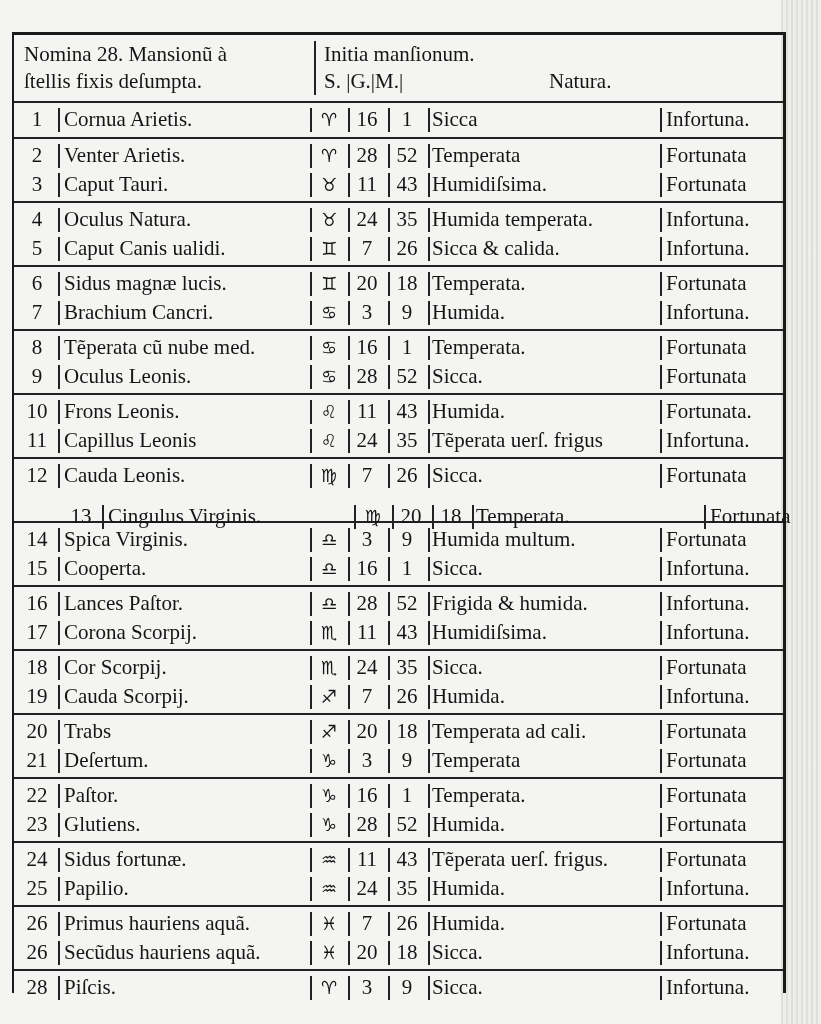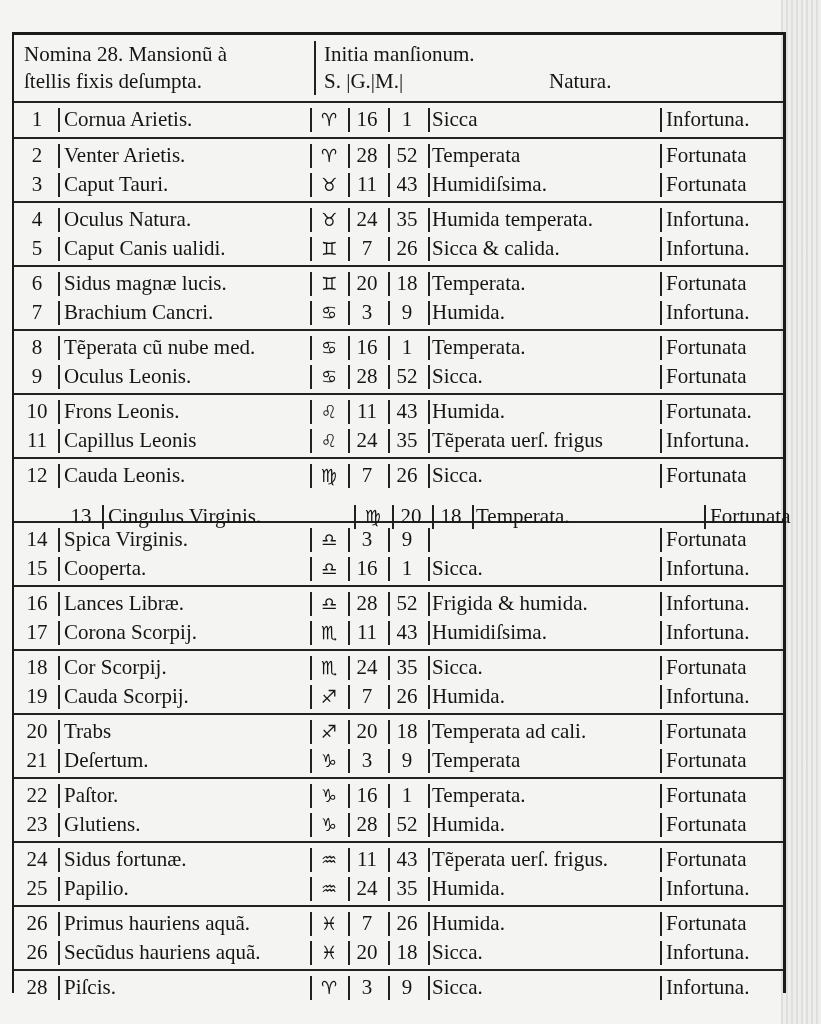--- a/index.html
+++ b/index.html
@@ -253,20 +253,21 @@
           <i class="bar" style="left: 646px;"></i>
         </div>
       </div>
       <div class="group" style="top: 488px; height: 62px;">
         <div class="row" style="top: 2px;">
           <span class="c-num">14</span>
           <span class="c-name">Spica Virginis.</span>
           <span class="c-sign">♎</span>
           <span class="c-g">3</span>
           <span class="c-m">9</span>
+          <span class="c-nat">Humida multum.</span>
           <span class="c-fort">Fortunata</span>
           <i class="bar" style="left: 44px;"></i>
           <i class="bar" style="left: 296px;"></i>
           <i class="bar" style="left: 334px;"></i>
           <i class="bar" style="left: 374px;"></i>
           <i class="bar" style="left: 414px;"></i>
           <i class="bar" style="left: 646px;"></i>
         </div>
         <div class="row" style="top: 31px;">
           <span class="c-num">15</span>
@@ -280,21 +281,21 @@
           <i class="bar" style="left: 296px;"></i>
           <i class="bar" style="left: 334px;"></i>
           <i class="bar" style="left: 374px;"></i>
           <i class="bar" style="left: 414px;"></i>
           <i class="bar" style="left: 646px;"></i>
         </div>
       </div>
       <div class="group" style="top: 552px; height: 62px;">
         <div class="row" style="top: 2px;">
           <span class="c-num">16</span>
-          <span class="c-name">Lances Libræ.</span>
+          <span class="c-name">Lances Paſtor.</span>
           <span class="c-sign">♎</span>
           <span class="c-g">28</span>
           <span class="c-m">52</span>
           <span class="c-nat">Frigida &amp; humida.</span>
           <span class="c-fort">Infortuna.</span>
           <i class="bar" style="left: 44px;"></i>
           <i class="bar" style="left: 296px;"></i>
           <i class="bar" style="left: 334px;"></i>
           <i class="bar" style="left: 374px;"></i>
           <i class="bar" style="left: 414px;"></i>

